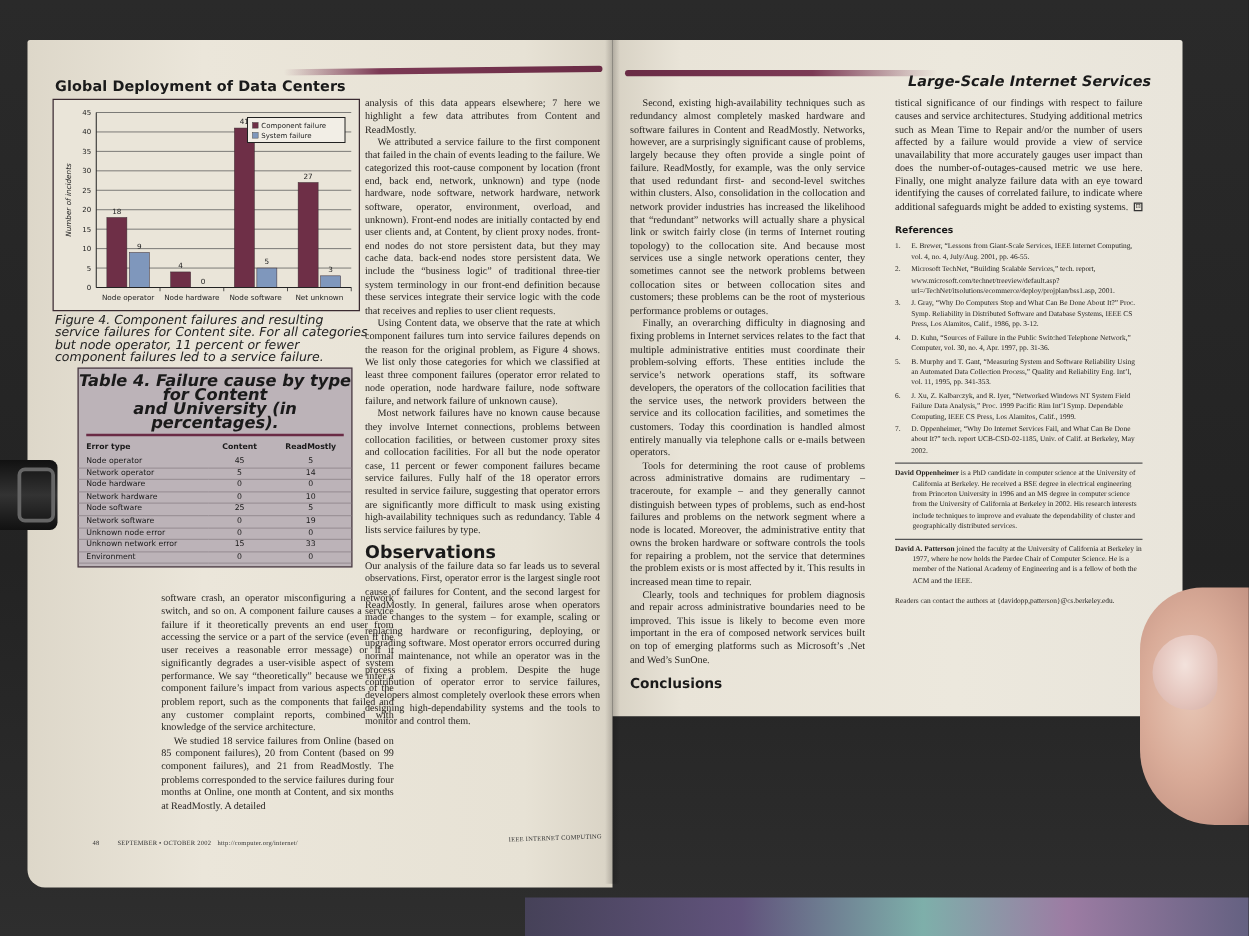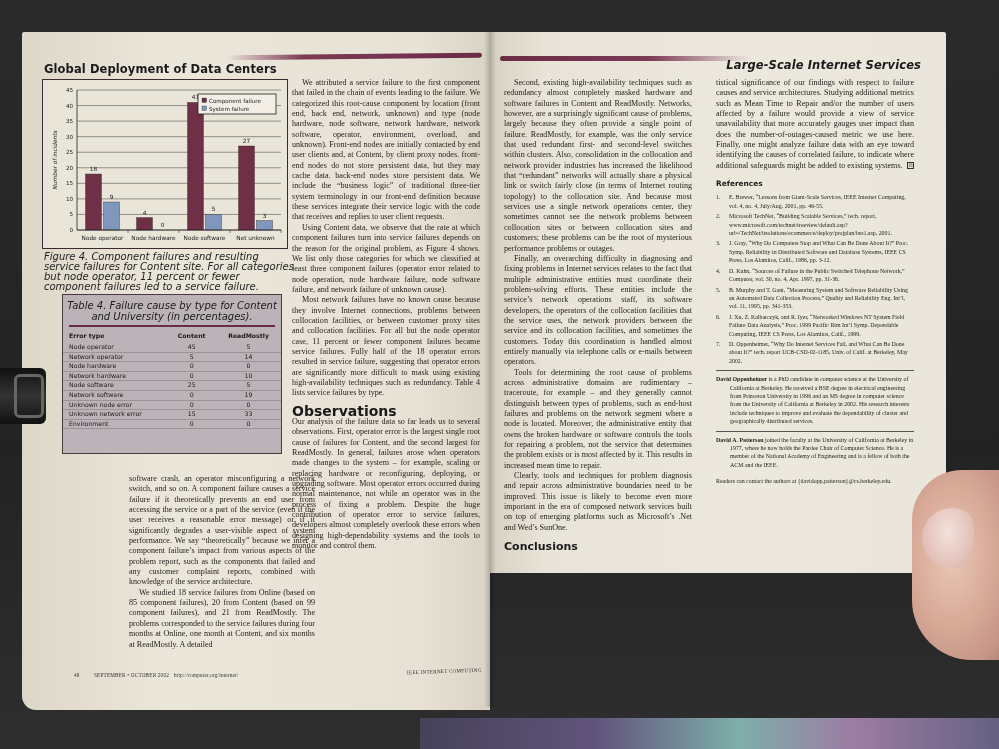--- a/index.html
+++ b/index.html
@@ -91,22 +91,22 @@
     font-size: 10px; line-height: 10px; color: #222;
   }
 
   
   .table-box {
     position: absolute; left: 40px; top: 262px; width: 220px; height: 160px;
     background: #bcb3b8;
     border: 1.5px solid #4a3a40;
   }
   .table-title {
-    font-family: "DejaVu Sans", sans-serif; font-weight: normal; font-style: italic;
-    font-size: 10px; text-align: center; line-height: 11px; margin-top: 5px; color: #1a1a1a;
+    font-family: "DejaVu Sans", sans-serif; font-weight: bold; font-style: italic;
+    font-size: 13px; text-align: center; line-height: 11px; margin-top: 5px; color: #1a1a1a;
   }
   .table-rule { height: 2px; background: #6a2b45; margin: 3px 6px 4px 6px; }
   .table-grid { width: 100%; border-collapse: collapse; font-family: "DejaVu Sans", sans-serif; font-size: 6.2px; color: #1a1a1a; }
   .table-grid th { font-weight: bold; text-align: left; padding: 1px 6px 4px 6px; }
   .table-grid th.num, .table-grid td.num { text-align: center; }
   .table-grid td { padding: 0 6px; height: 8.6px; line-height: 8.6px; border-bottom: 0.6px solid #9c9398; }
 
   
   .col {
     position: absolute;
@@ -291,20 +291,21 @@
           <tr>
             <td>Environment</td>
             <td class="num">0</td>
             <td class="num">0</td>
           </tr>
         </tbody>
     </table>
   </div>
 
   <div class="col left-col-a">
+    <p class="noindent">analysis of this data appears elsewhere; 7 here we highlight a few data attributes from Content and ReadMostly.</p>
     <p>We attributed a service failure to the first component that failed in the chain of events leading to the failure. We categorized this root-cause component by location (front end, back end, network, unknown) and type (node hardware, node software, network hardware, network software, operator, environment, overload, and unknown). Front-end nodes are initially contacted by end user clients and, at Content, by client proxy nodes. front-end nodes do not store persistent data, but they may cache data. back-end nodes store persistent data. We include the “business logic” of traditional three-tier system terminology in our front-end definition because these services integrate their service logic with the code that receives and replies to user client requests.</p>
     <p>Using Content data, we observe that the rate at which component failures turn into service failures depends on the reason for the original problem, as Figure 4 shows. We list only those categories for which we classified at least three component failures (operator error related to node operation, node hardware failure, node software failure, and network failure of unknown cause).</p>
     <p>Most network failures have no known cause because they involve Internet connections, problems between collocation facilities, or between customer proxy sites and collocation facilities. For all but the node operator case, 11 percent or fewer component failures became service failures. Fully half of the 18 operator errors resulted in service failure, suggesting that operator errors are significantly more difficult to mask using existing high-availability techniques such as redundancy. Table 4 lists service failures by type.</p>
     <h3>Observations</h3>
     <p class="noindent">Our analysis of the failure data so far leads us to several observations. First, operator error is the largest single root cause of failures for Content, and the second largest for ReadMostly. In general, failures arose when operators made changes to the system – for example, scaling or replacing hardware or reconfiguring, deploying, or upgrading software. Most operator errors occurred during normal maintenance, not while an operator was in the process of fixing a problem. Despite the huge contribution of operator error to service failures, developers almost completely overlook these errors when designing high-dependability systems and the tools to monitor and control them.</p>
   </div>
 
   <div class="col left-col-b">
     <p class="noindent">software crash, an operator misconfiguring a network switch, and so on. A component failure causes a service failure if it theoretically prevents an end user from accessing the service or a part of the service (even if the user receives a reasonable error message) or if it significantly degrades a user-visible aspect of system performance. We say “theoretically” because we infer a component failure’s impact from various aspects of the problem report, such as the components that failed and any customer complaint reports, combined with knowledge of the service architecture.</p>
     <p>We studied 18 service failures from Online (based on 85 component failures), 20 from Content (based on 99 component failures), and 21 from ReadMostly. The problems corresponded to the service failures during four months at Online, one month at Content, and six months at ReadMostly. A detailed</p>

